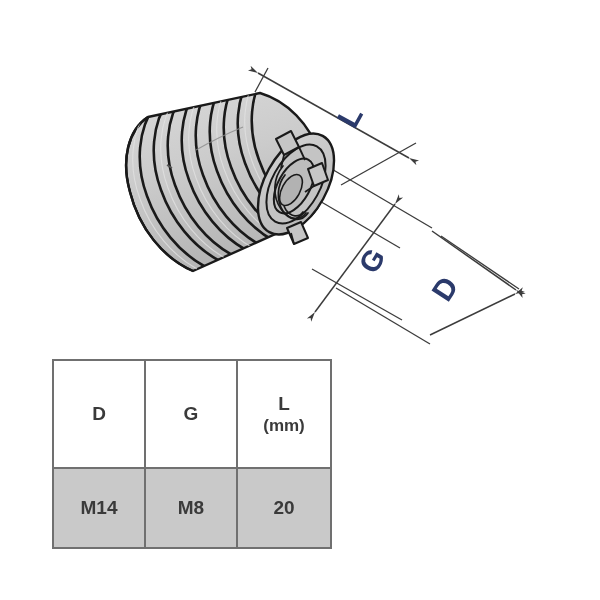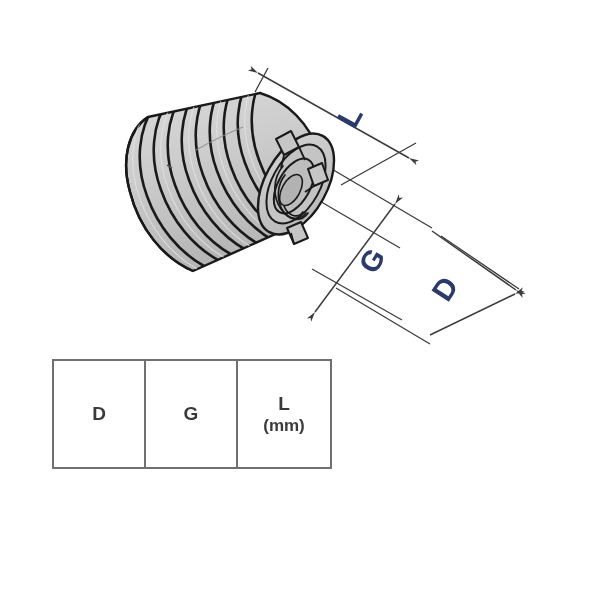--- a/index.html
+++ b/index.html
@@ -215,17 +215,22 @@
             <span>D</span>
           </td>
           <td class="col-g">
             <span>G</span>
           </td>
           <td class="col-l">
             <span>L</span>
             <span class="unit">(mm)</span>
           </td>
         </tr>
+        <tr class="data-row">
+          <td class="col-d">M14</td>
+          <td class="col-g">M8</td>
+          <td class="col-l">20</td>
+        </tr>
       </tbody>
     </table>
   </div>
 
 </div>
 
 </body></html>

